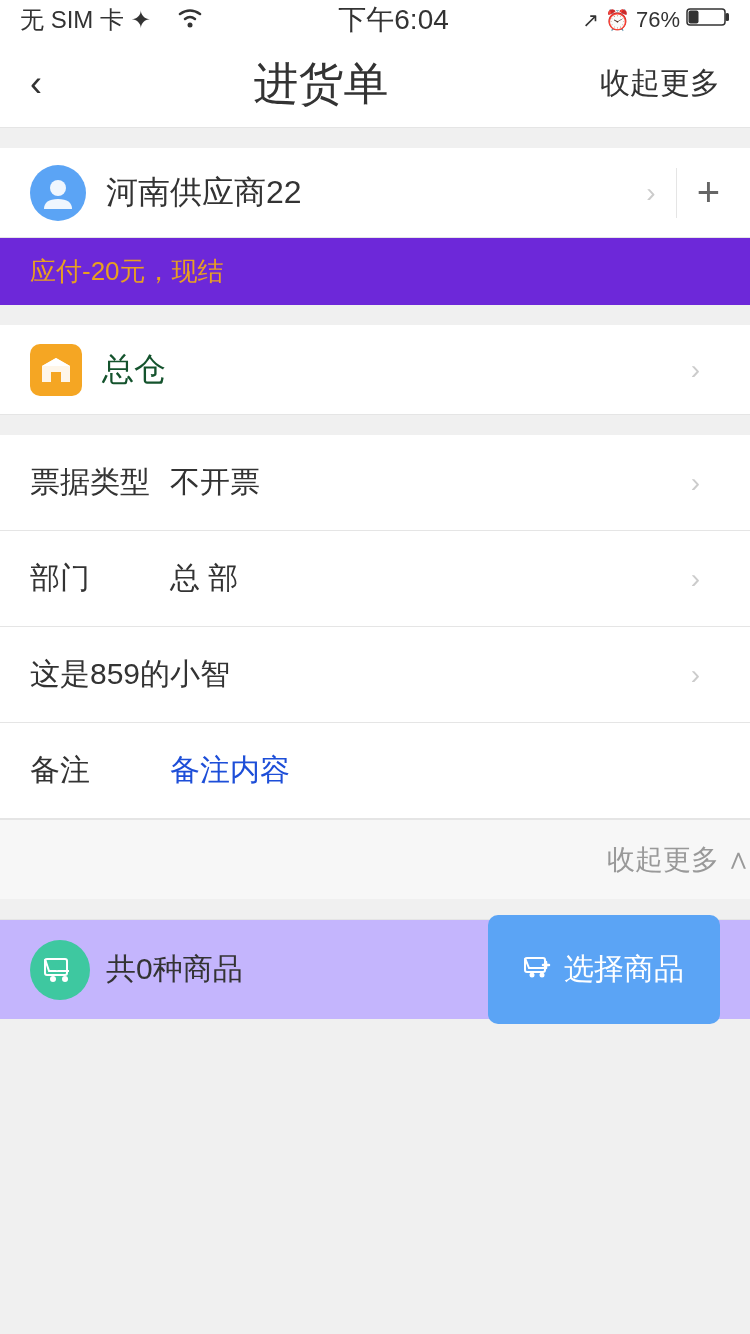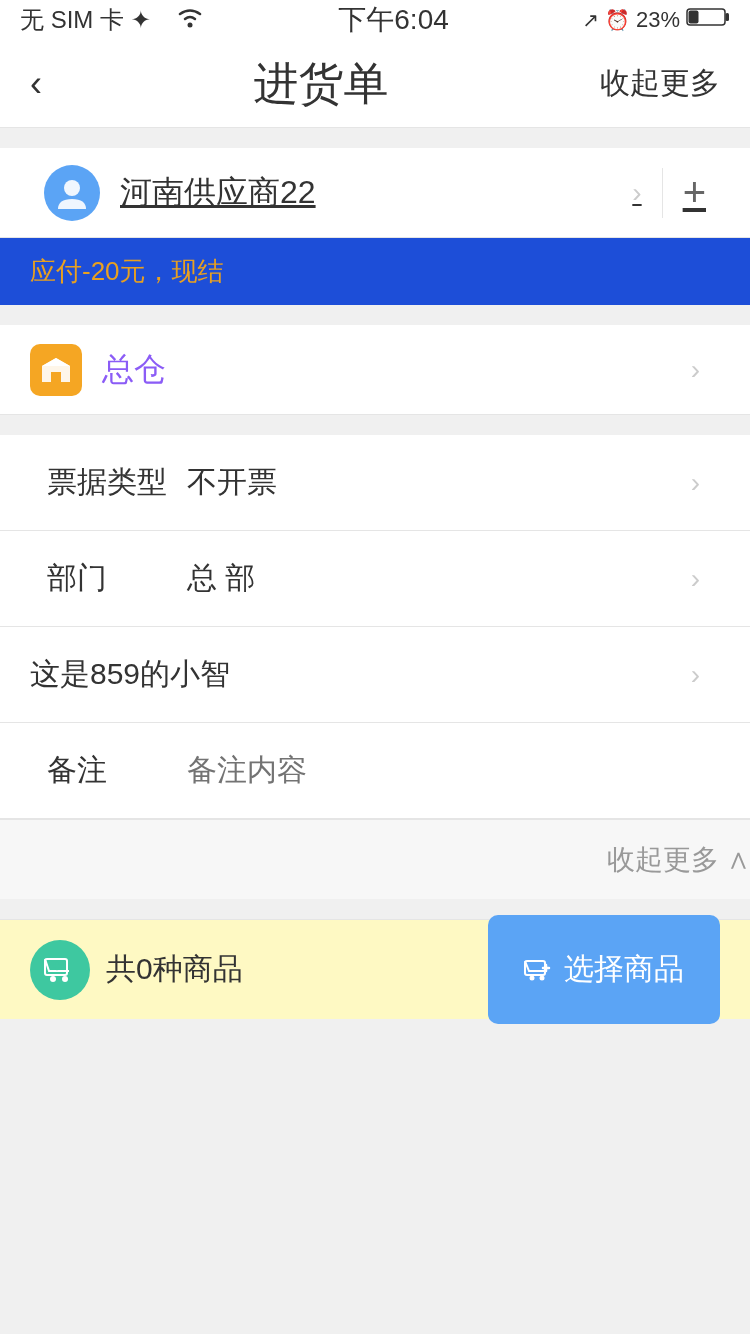--- a/index.html
+++ b/index.html
@@ -65,24 +65,23 @@
     
     .card-section {
       background: #fff;
       margin-bottom: 0;
     }
 
     
     .supplier-row {
       display: flex;
       align-items: center;
-      padding: 0 44px;
+      padding: 0 30px;
       height: 90px;
       border-bottom: 1px solid #e5e5e5;
-      text-decoration: underline;
     }
     .supplier-avatar {
       width: 56px;
       height: 56px;
       border-radius: 50%;
       background: #5ba4f5;
       display: flex;
       align-items: center;
       justify-content: center;
       margin-right: 20px;
@@ -106,21 +105,21 @@
       margin-right: 20px;
     }
     .add-btn {
       font-size: 40px;
       color: #666;
       cursor: pointer;
     }
 
     
     .notice-bar {
-      background: #1d4ed8;
+      background: #6d28d9;
       padding: 16px 30px;
       font-size: 26px;
       color: #e8a020;
     }
 
     
     .warehouse-row {
       display: flex;
       align-items: center;
       padding: 0 30px;
@@ -135,65 +134,64 @@
       background: #f5a623;
       display: flex;
       align-items: center;
       justify-content: center;
       margin-right: 20px;
       flex-shrink: 0;
     }
     .warehouse-name {
       flex: 1;
       font-size: 32px;
-      color: #8b5cf6;
+      color: #14532d;
     }
 
     
     .form-row {
       display: flex;
       align-items: center;
       padding: 0 30px;
       height: 96px;
       background: #fff;
       border-bottom: 1px solid #e5e5e5;
       cursor: pointer;
     }
     .form-label {
       width: 140px;
       font-size: 30px;
       color: #333;
       flex-shrink: 0;
-      margin-left: 17px;
     }
     .form-value {
       flex: 1;
       font-size: 30px;
       color: #333;
     }
     .form-value.placeholder {
-      color: #737373;
+      color: #1d4ed8;
     }
 
     
     .collapse-bar {
       background: #f7f7f7;
       height: 80px;
       display: flex;
       align-items: center;
       justify-content: flex-end;
       font-size: 28px;
       color: #999;
       cursor: pointer;
       border-top: 1px solid #e5e5e5;
     }
 
     
     .bottom-bar {
-      background: #fef9c3;
+      background: #c4b5fd;
       height: 100px;
       display: flex;
       align-items: center;
       padding: 0 30px;
       border-top: 1px solid #e5e5e5;
     }
     .product-icon {
       width: 60px;
       height: 60px;
       border-radius: 50%;
@@ -209,21 +207,21 @@
       font-size: 30px;
       color: #333;
     }
     .select-btn {
       background: #5ba4f5;
       color: #fff;
       font-size: 30px;
       padding: 34px 36px;
       border-radius: 10px;
       display: flex;
-      align-items: flex-end;
+      align-items: center;
       gap: 10px;
       cursor: pointer;
     }
 
     .gray-bg {
       background: #f0f0f0;
       flex: 1;
     }
   </style>
 </head>
@@ -238,21 +236,21 @@
         <path d="M10 13 Q15 9 20 13" stroke="#333" stroke-width="2.5" fill="none" stroke-linecap="round"></path>
         <path d="M5 8 Q15 1 25 8" stroke="#333" stroke-width="2.5" fill="none" stroke-linecap="round"></path>
         <circle cx="15" cy="19" r="2.5" fill="#333"></circle>
       </svg>
     </span>
   </div>
   <div class="status-center">下午6:04</div>
   <div class="status-right">
     <span style="font-size:20px;">↗</span>
     <span style="font-size:20px;">⏰</span>
-    <span>23%</span>
+    <span>76%</span>
     <span>
       <svg width="44" height="22" viewBox="0 0 44 22">
         <rect x="1" y="3" width="38" height="16" rx="3" ry="3" fill="none" stroke="#333" stroke-width="1.5"></rect>
         <rect x="39.5" y="7" width="3.5" height="8" rx="1.5" fill="#333"></rect>
         <rect x="2.5" y="4.5" width="10" height="13" rx="2" fill="#333"></rect>
       </svg>
     </span>
   </div>
 </div>
 

